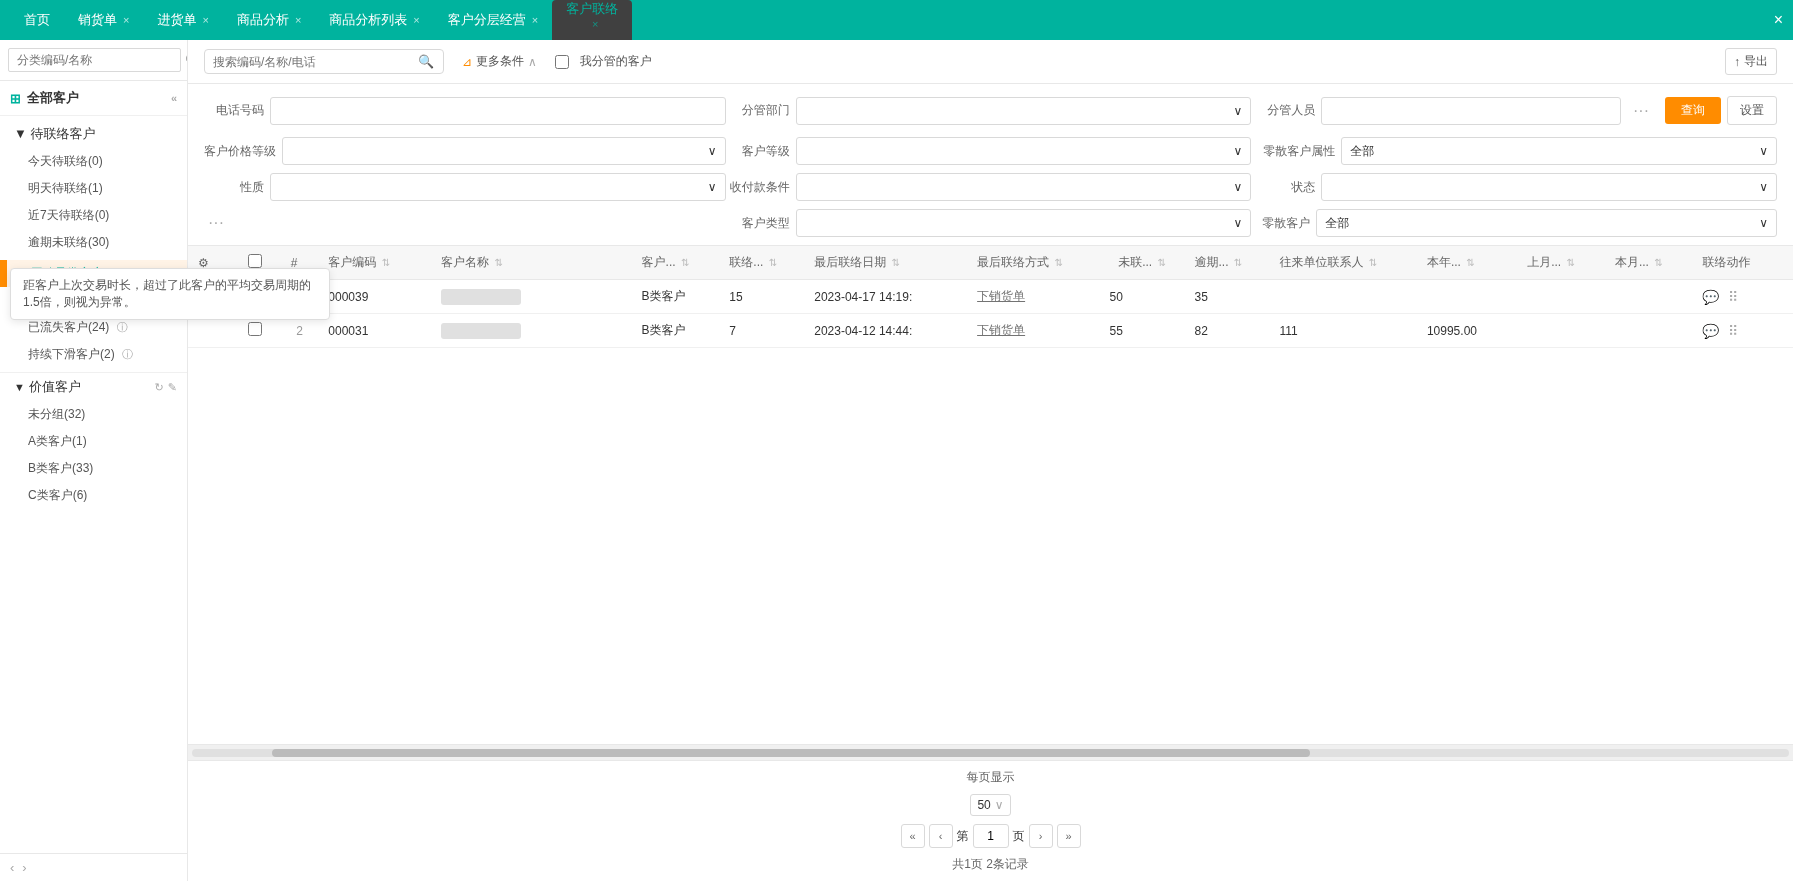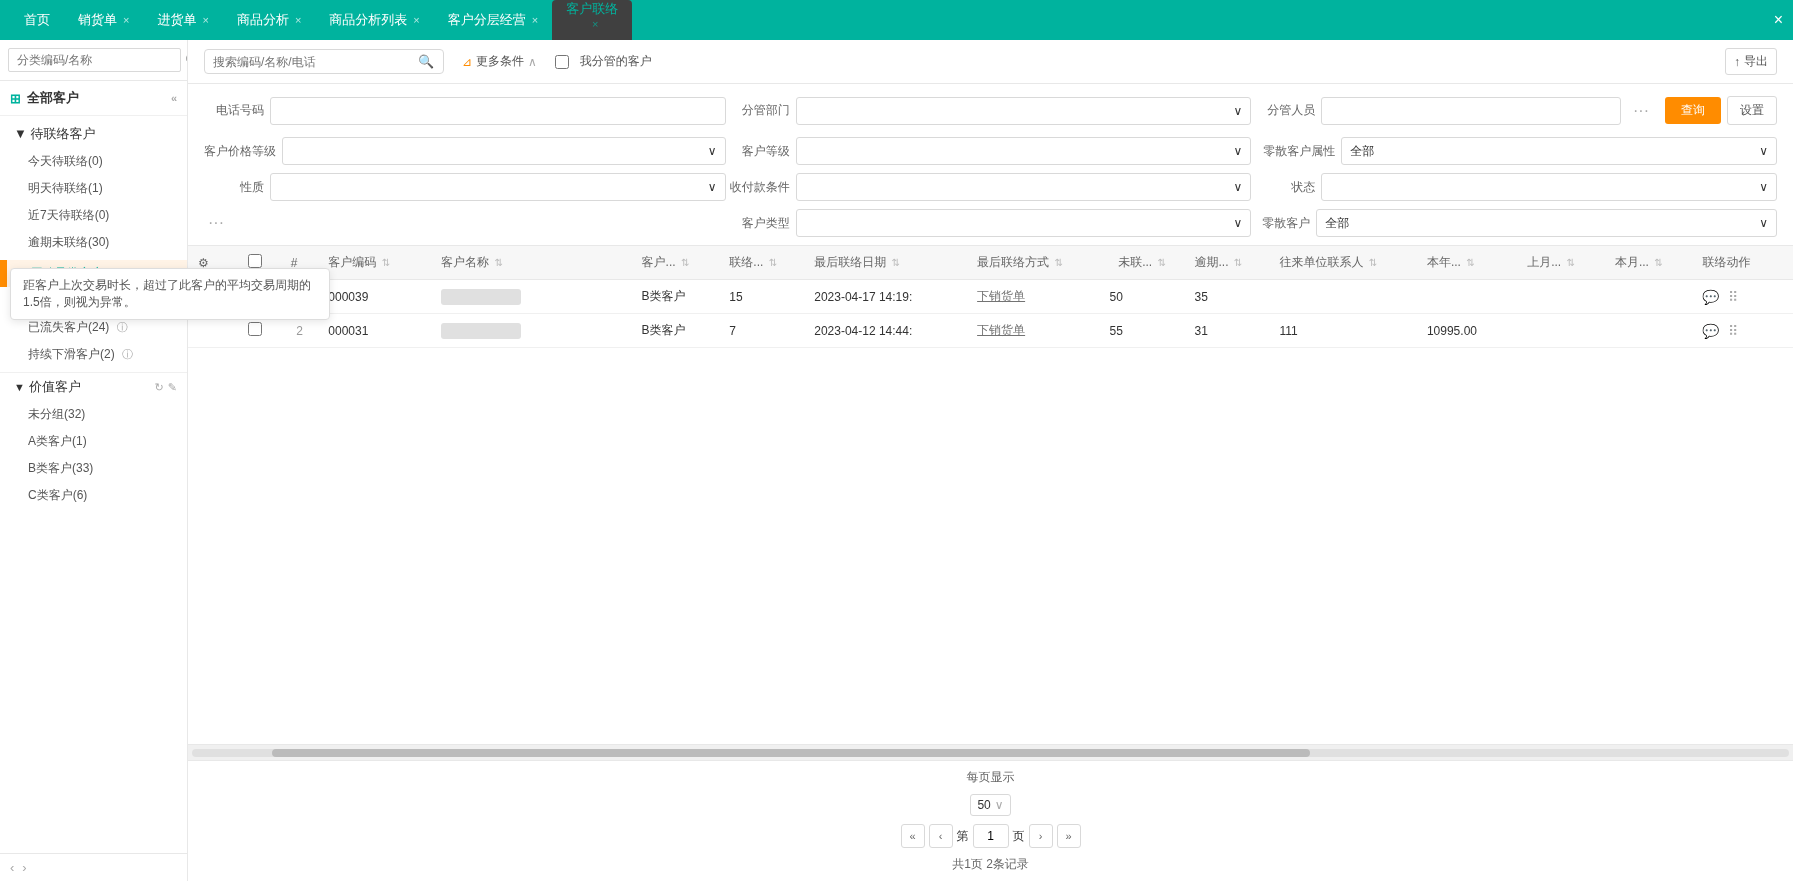--- a/index.html
+++ b/index.html
@@ -559,21 +559,21 @@
               <td>
                 <div style="width:80px; height:16px; background:#e0e0e0; border-radius:3px;"></div>
               </td>
               <td>B类客户</td>
               <td>7</td>
               <td>2023-04-12 14:44:</td>
               <td>
                 <span class="link-text">下销货单</span>
               </td>
               <td>55</td>
-              <td>31</td>
+              <td>82</td>
               <td>111</td>
               <td>10995.00</td>
               <td></td>
               <td></td>
               <td>
                 <div class="action-icons">
                   <span class="action-icon">💬</span>
                   <span class="action-icon">⠿</span>
                 </div>
               </td>

